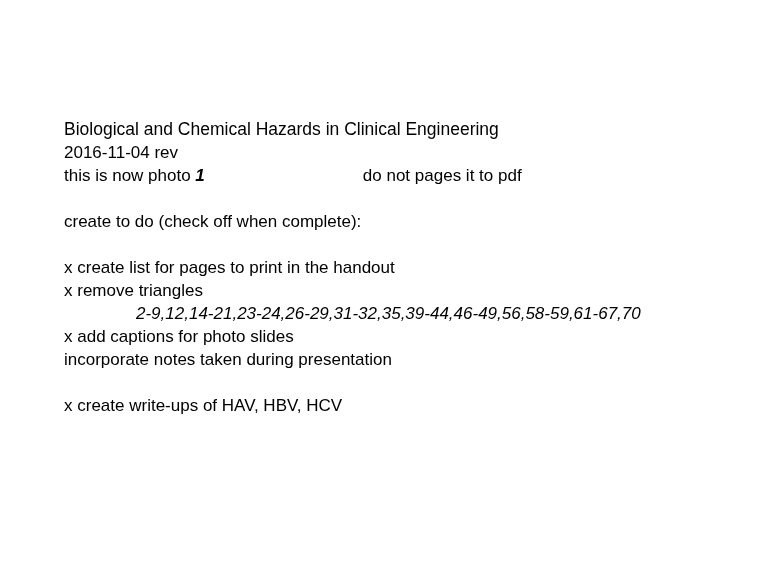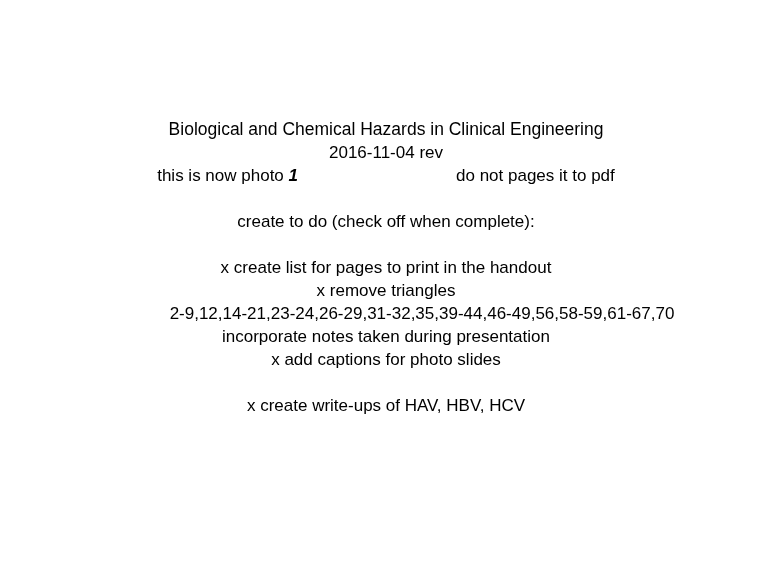--- a/index.html
+++ b/index.html
@@ -15,39 +15,39 @@
     color: #000000;
   }
   .slide {
     position: relative;
     width: 768px;
     height: 576px;
     background: #ffffff;
   }
   .text-block {
     position: absolute;
-    left: 56px;
+    left: 64px;
     top: 118px;
     width: 660px;
-    text-align: center;
   }
   .line {
     font-size: 17px;
     line-height: 23px;
     white-space: pre;
     color: #000000;
   }
   .line.title {
     font-size: 17.5px;
   }
   .line.blank {
     height: 23px;
   }
   .line.indent {
     padding-left: 72px;
+    font-style: italic;
   }
   .italic-bold {
     font-style: italic;
     font-weight: bold;
   }
   .right-note {
     display: inline-block;
     padding-left: 158px;
   }
 </style>
@@ -65,21 +65,21 @@
 
     <div class="line blank"></div>
 
     <div class="line">create to do (check off when complete):</div>
 
     <div class="line blank"></div>
 
     <div class="line">x create list for pages to print in the handout</div>
     <div class="line">x remove triangles</div>
     <div class="line indent">2-9,12,14-21,23-24,26-29,31-32,35,39-44,46-49,56,58-59,61-67,70</div>
+    <div class="line">x add captions for photo slides</div>
     <div class="line">incorporate notes taken during presentation</div>
-    <div class="line">x add captions for photo slides</div>
 
     <div class="line blank"></div>
 
     <div class="line">x create write-ups of HAV, HBV, HCV</div>
 
   </div>
 </div>
 
 </body></html>

